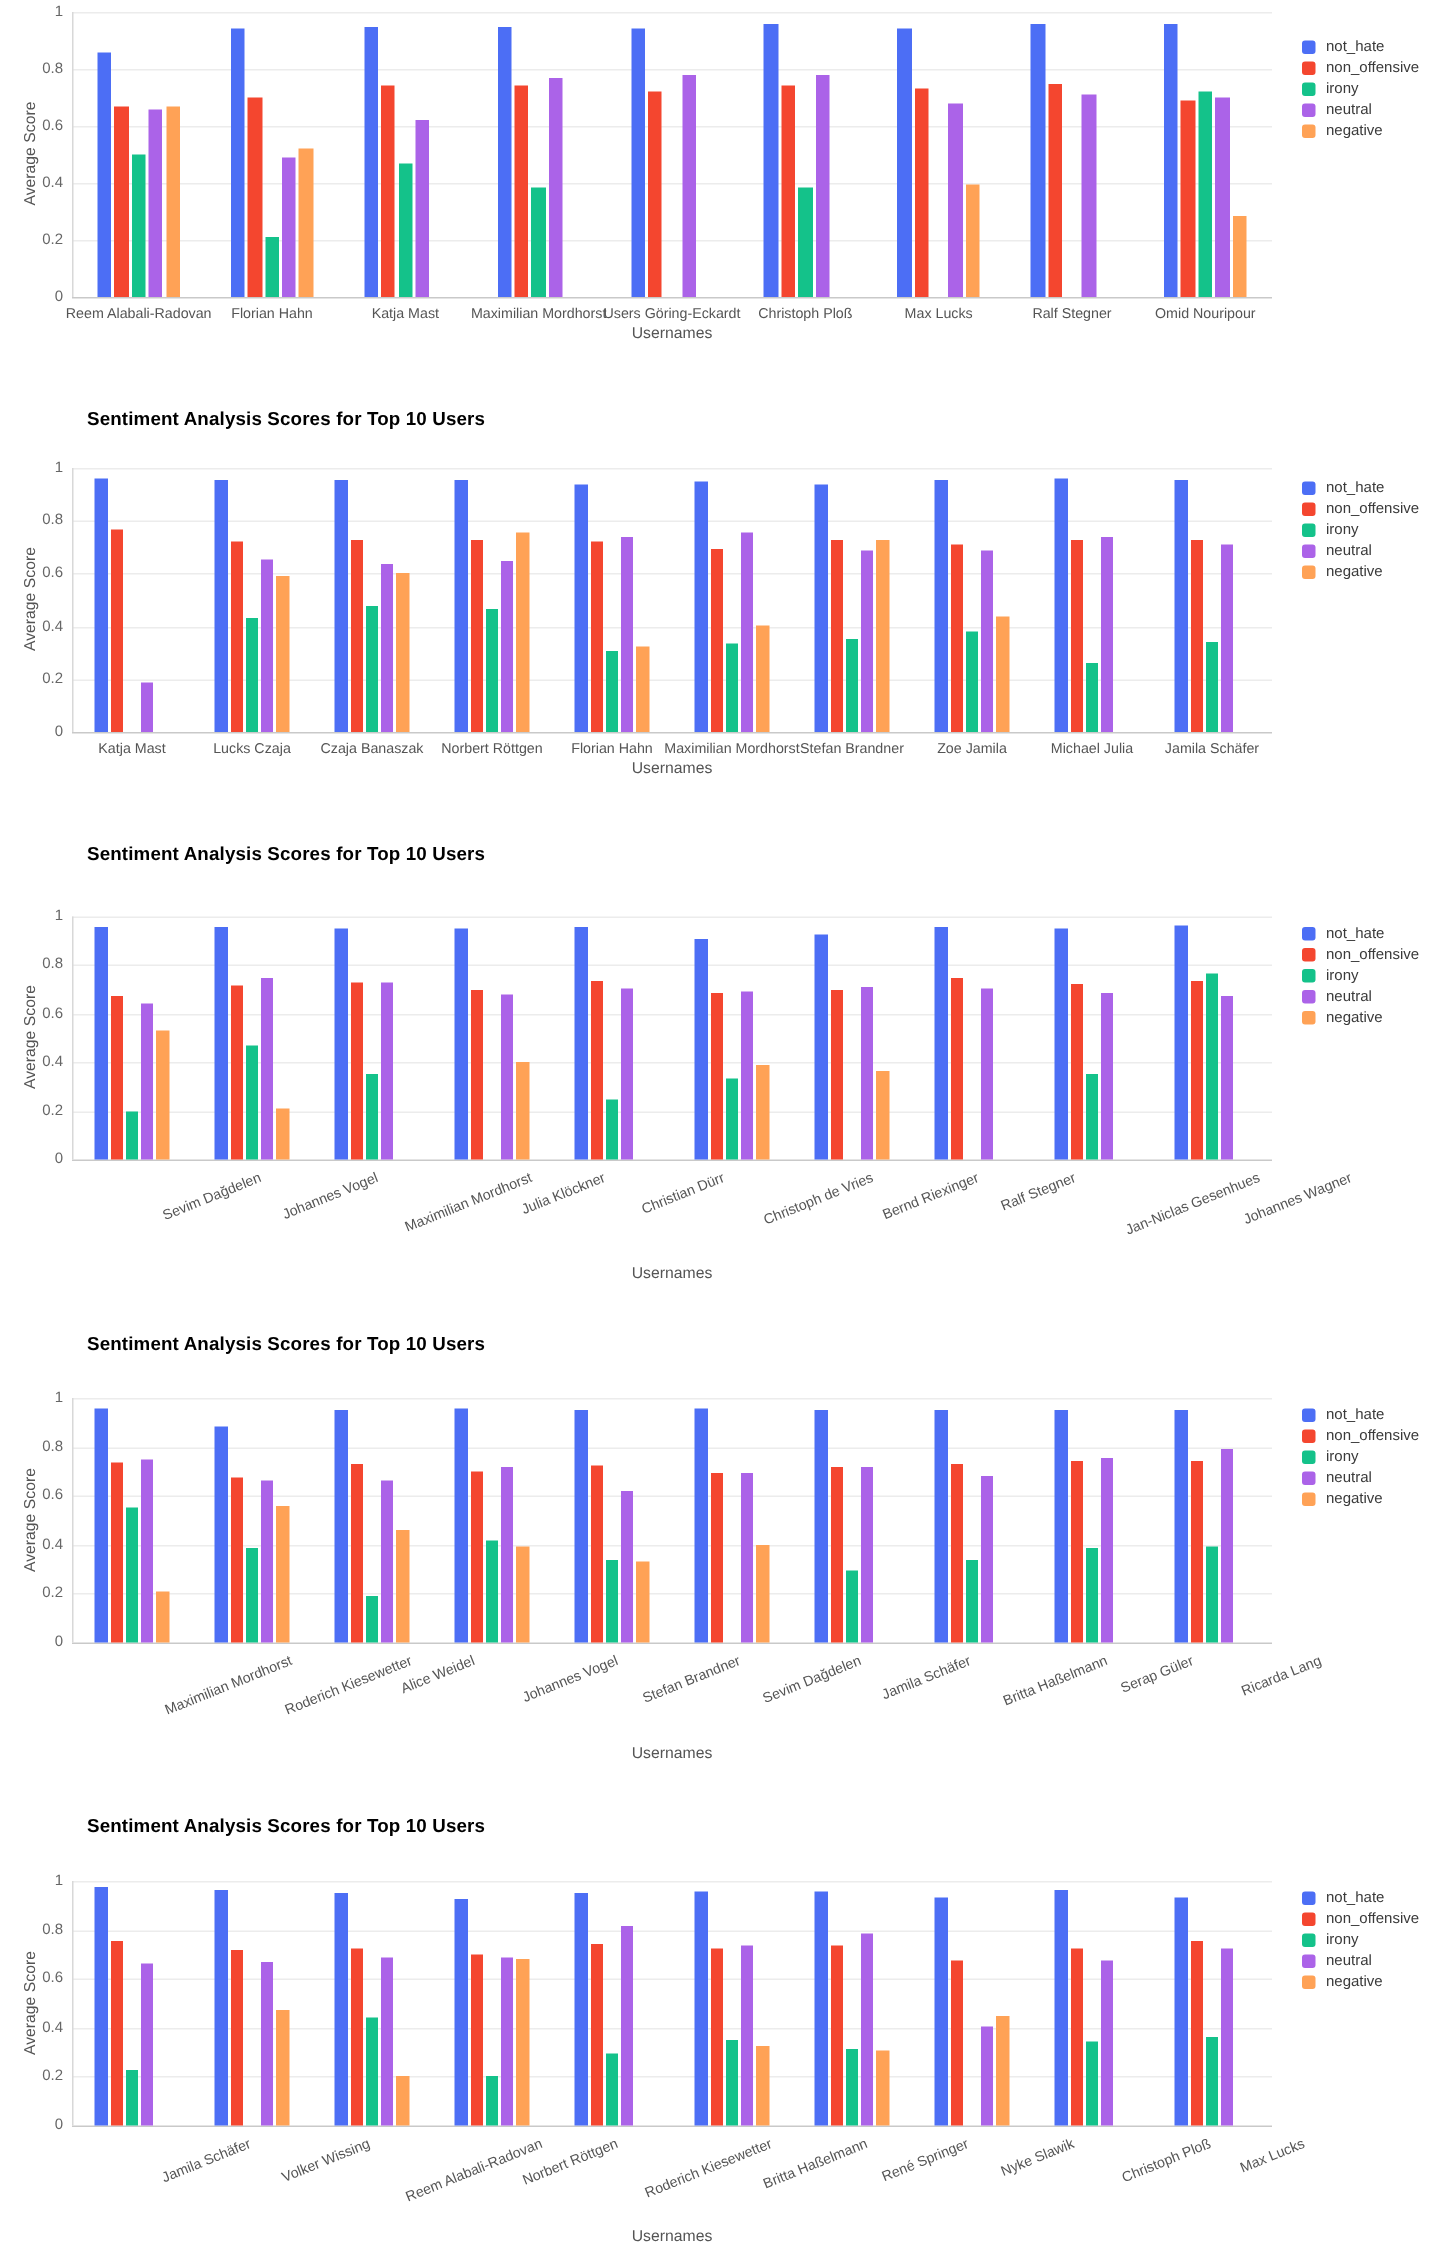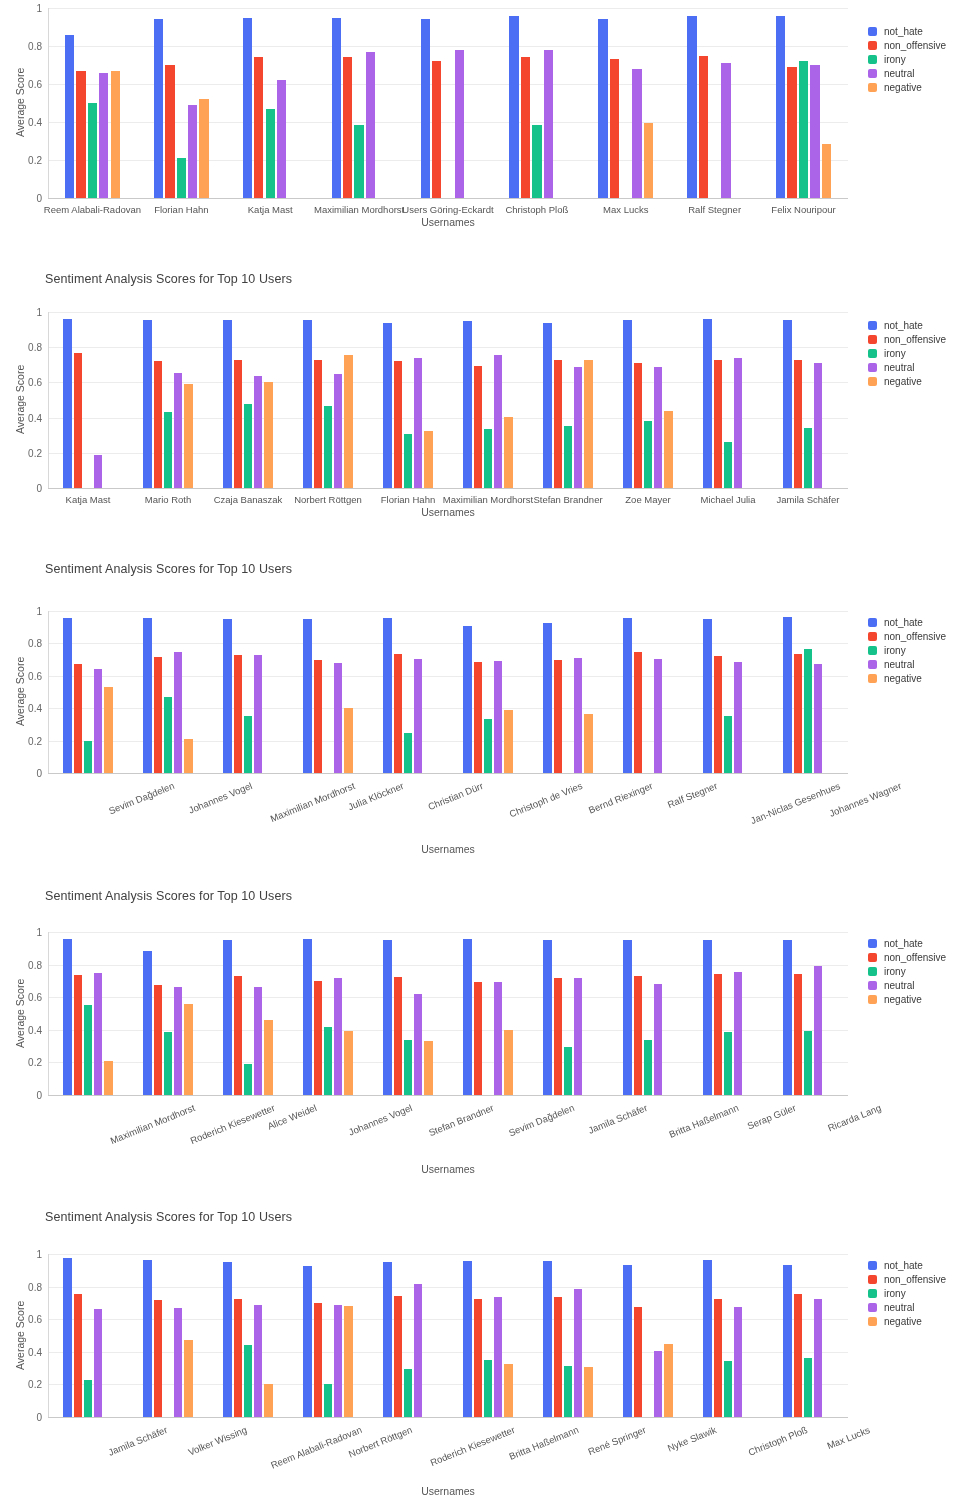--- a/index.html
+++ b/index.html
@@ -17,25 +17,25 @@
     width: 957px;
     position: relative;
   }
   .chart-block {
     position: relative;
     width: 957px;
     box-sizing: border-box;
   }
   .chart-title {
     font-size: 12.5px;
-    color: #404040;
-    padding-left: 45px;
+    color: #000000;
+    padding-left: 58px;
     padding-top: 14px;
     padding-bottom: 2px;
-    font-weight: normal;
+    font-weight: bold;
     letter-spacing: 0.1px;
   }
   .plot {
     position: relative;
     box-sizing: border-box;
   }
   .axis-line {
     position: absolute;
     background: #d8d8d8;
   }
@@ -194,21 +194,21 @@
           <div class="bar" style="left: 34.16px; width: 9.33333px; height: 134.9px; background: rgb(171, 99, 232);"></div>
         </div>
         <div class="xtick flat" style="left: 666.667px; top: 196px;">Ralf Stegner</div>
         <div class="group" style="left: 728.116px; width: 54.88px;">
           <div class="bar" style="left: 0px; width: 9.33333px; height: 182.4px; background: rgb(76, 110, 245);"></div>
           <div class="bar" style="left: 11.3867px; width: 9.33333px; height: 131.1px; background: rgb(244, 70, 47);"></div>
           <div class="bar" style="left: 22.7733px; width: 9.33333px; height: 136.8px; background: rgb(20, 194, 138);"></div>
           <div class="bar" style="left: 34.16px; width: 9.33333px; height: 133px; background: rgb(171, 99, 232);"></div>
           <div class="bar" style="left: 45.5467px; width: 9.33333px; height: 54.15px; background: rgb(255, 162, 86);"></div>
         </div>
-        <div class="xtick flat" style="left: 755.556px; top: 196px;">Felix Nouripour</div>
+        <div class="xtick flat" style="left: 755.556px; top: 196px;">Omid Nouripour</div>
       </div>
       <div class="ylabel" style="left: 14px; top: 137px;">Average Score</div>
       <div class="xlabel" style="left: 48px; width: 800px; top: 216px;">Usernames</div>
       <div class="legend" style="left: 868px; top: 24px;">
         <div class="legend-item">
           <span class="legend-swatch" style="background: rgb(76, 110, 245);"></span>
           <span class="legend-label">not_hate</span>
         </div>
         <div class="legend-item">
           <span class="legend-swatch" style="background: rgb(244, 70, 47);"></span>
@@ -250,21 +250,21 @@
           <div class="bar" style="left: 30.744px; width: 8.4px; height: 33.44px; background: rgb(171, 99, 232);"></div>
         </div>
         <div class="xtick flat" style="left: 40px; top: 182px;">Katja Mast</div>
         <div class="group" style="left: 95.304px; width: 49.392px;">
           <div class="bar" style="left: 0px; width: 8.4px; height: 168.08px; background: rgb(76, 110, 245);"></div>
           <div class="bar" style="left: 10.248px; width: 8.4px; height: 126.72px; background: rgb(244, 70, 47);"></div>
           <div class="bar" style="left: 20.496px; width: 8.4px; height: 75.68px; background: rgb(20, 194, 138);"></div>
           <div class="bar" style="left: 30.744px; width: 8.4px; height: 115.28px; background: rgb(171, 99, 232);"></div>
           <div class="bar" style="left: 40.992px; width: 8.4px; height: 103.84px; background: rgb(255, 162, 86);"></div>
         </div>
-        <div class="xtick flat" style="left: 120px; top: 182px;">Mario Roth</div>
+        <div class="xtick flat" style="left: 120px; top: 182px;">Lucks Czaja</div>
         <div class="group" style="left: 175.304px; width: 49.392px;">
           <div class="bar" style="left: 0px; width: 8.4px; height: 168.08px; background: rgb(76, 110, 245);"></div>
           <div class="bar" style="left: 10.248px; width: 8.4px; height: 127.6px; background: rgb(244, 70, 47);"></div>
           <div class="bar" style="left: 20.496px; width: 8.4px; height: 84.48px; background: rgb(20, 194, 138);"></div>
           <div class="bar" style="left: 30.744px; width: 8.4px; height: 111.76px; background: rgb(171, 99, 232);"></div>
           <div class="bar" style="left: 40.992px; width: 8.4px; height: 105.6px; background: rgb(255, 162, 86);"></div>
         </div>
         <div class="xtick flat" style="left: 200px; top: 182px;">Czaja Banaszak</div>
         <div class="group" style="left: 255.304px; width: 49.392px;">
           <div class="bar" style="left: 0px; width: 8.4px; height: 168.08px; background: rgb(76, 110, 245);"></div>
@@ -298,21 +298,21 @@
           <div class="bar" style="left: 40.992px; width: 8.4px; height: 128.48px; background: rgb(255, 162, 86);"></div>
         </div>
         <div class="xtick flat" style="left: 520px; top: 182px;">Stefan Brandner</div>
         <div class="group" style="left: 575.304px; width: 49.392px;">
           <div class="bar" style="left: 0px; width: 8.4px; height: 168.08px; background: rgb(76, 110, 245);"></div>
           <div class="bar" style="left: 10.248px; width: 8.4px; height: 124.96px; background: rgb(244, 70, 47);"></div>
           <div class="bar" style="left: 20.496px; width: 8.4px; height: 66.88px; background: rgb(20, 194, 138);"></div>
           <div class="bar" style="left: 30.744px; width: 8.4px; height: 120.56px; background: rgb(171, 99, 232);"></div>
           <div class="bar" style="left: 40.992px; width: 8.4px; height: 76.56px; background: rgb(255, 162, 86);"></div>
         </div>
-        <div class="xtick flat" style="left: 600px; top: 182px;">Zoe Mayer</div>
+        <div class="xtick flat" style="left: 600px; top: 182px;">Zoe Jamila</div>
         <div class="group" style="left: 655.304px; width: 49.392px;">
           <div class="bar" style="left: 0px; width: 8.4px; height: 168.96px; background: rgb(76, 110, 245);"></div>
           <div class="bar" style="left: 10.248px; width: 8.4px; height: 128.48px; background: rgb(244, 70, 47);"></div>
           <div class="bar" style="left: 20.496px; width: 8.4px; height: 45.76px; background: rgb(20, 194, 138);"></div>
           <div class="bar" style="left: 30.744px; width: 8.4px; height: 130.24px; background: rgb(171, 99, 232);"></div>
         </div>
         <div class="xtick flat" style="left: 680px; top: 182px;">Michael Julia</div>
         <div class="group" style="left: 735.304px; width: 49.392px;">
           <div class="bar" style="left: 0px; width: 8.4px; height: 168.08px; background: rgb(76, 110, 245);"></div>
           <div class="bar" style="left: 10.248px; width: 8.4px; height: 128.48px; background: rgb(244, 70, 47);"></div>

